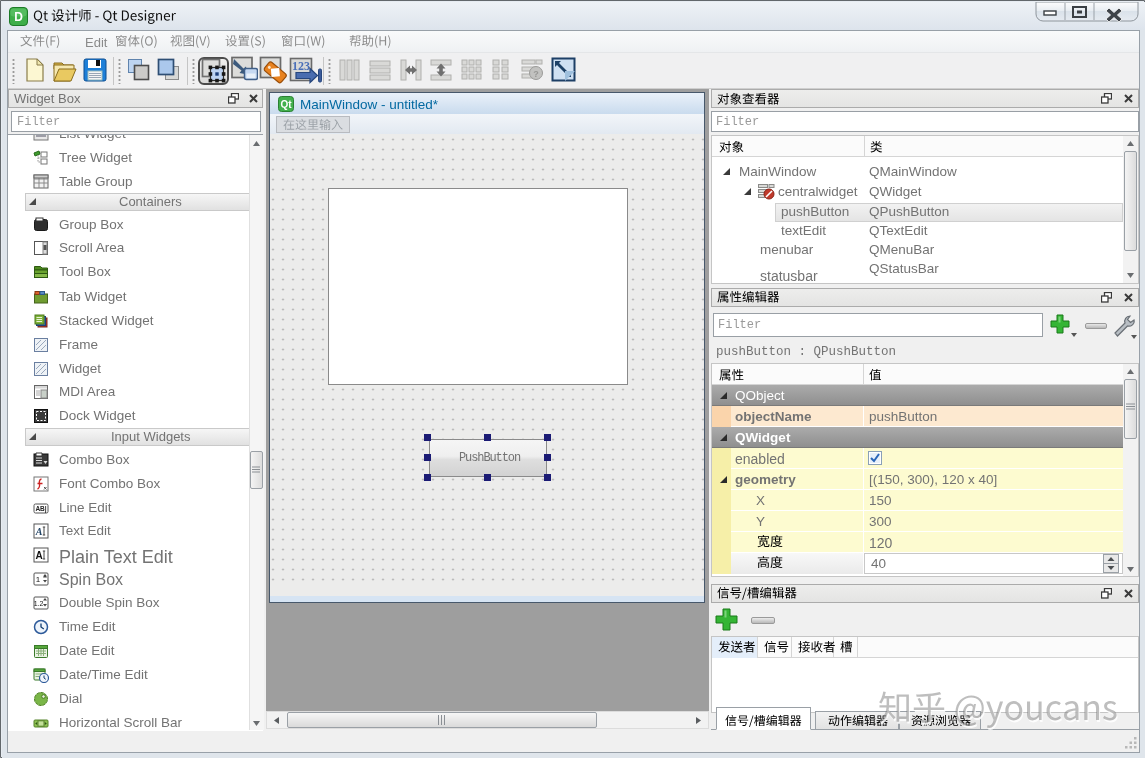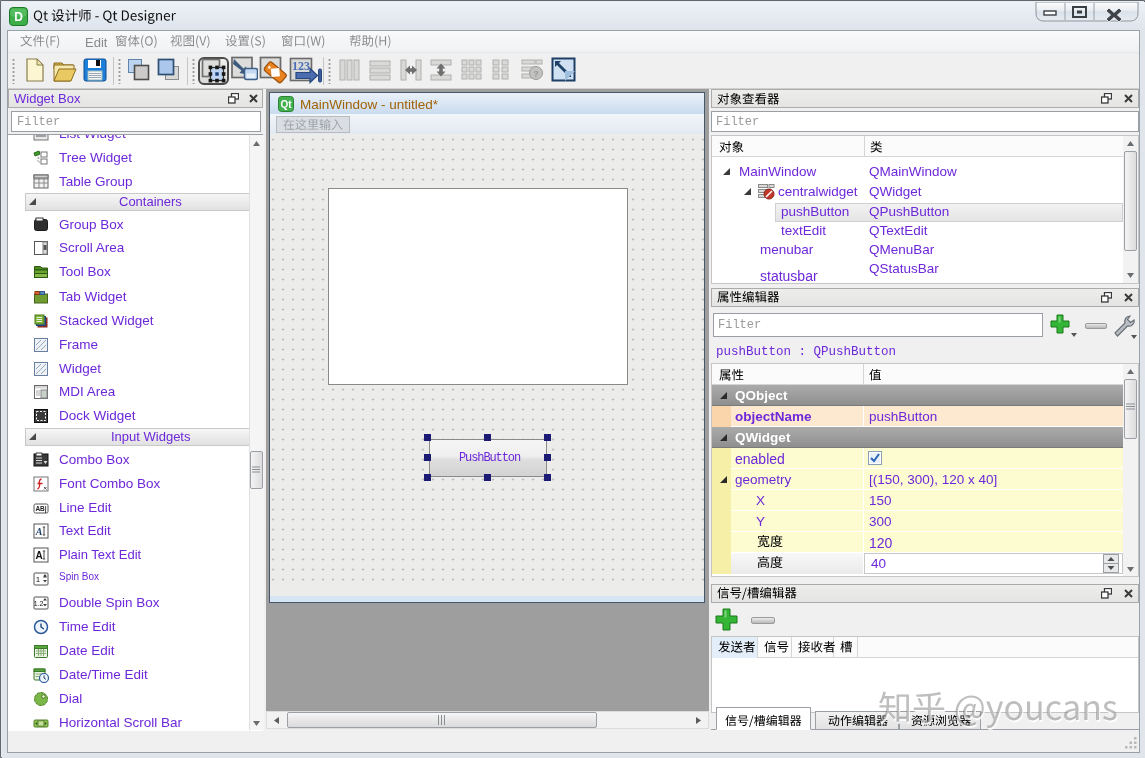--- a/index.html
+++ b/index.html
@@ -1,18 +1,18 @@
 <!DOCTYPE html>
 <html><head><meta charset="utf-8"><style>
 *{margin:0;padding:0;box-sizing:border-box}
 html,body{width:1145px;height:758px;overflow:hidden;background:#a0a0a0}
 body{font-family:"Liberation Sans",sans-serif;-webkit-font-smoothing:antialiased}
 #win{position:absolute;left:0;top:0;width:1145px;height:758px;background:#e7ecf2;border:1px solid #62676b;border-radius:1px}
 .abs{position:absolute}
-.txt{position:absolute;white-space:nowrap;color:#6d28d9;font-size:13px}
+.txt{position:absolute;white-space:nowrap;color:#737373;font-size:13px}
 .mono{font-family:"Liberation Mono",monospace}
 .panelhdr{position:absolute;background:linear-gradient(#ededec,#e4e4e3);border:1px solid #ababab}
 .filter{position:absolute;background:#fff;border:1px solid #999fa5}
 .vline{position:absolute;width:1px;background:#c5c5c5}
 .grip{position:absolute;width:3px;background-image:radial-gradient(circle,#9b9b9b 1px,rgba(0,0,0,0) 1.2px);background-size:3px 4px;background-position:0 0}
 </style></head><body>
 <div id="win">
 
 <div class="abs" style="left:1px;top:1px;width:1143px;height:756px;background:#dfe5eb"></div>
 <div class="abs" style="left:1px;top:1px;width:1143px;height:28px;background:linear-gradient(#eef2f6,#dde4ec)"></div>
@@ -326,28 +326,28 @@
         <rect x="1" y="1" width="14" height="14" fill="#fff" stroke="#555"></rect>
         <text x="6" y="11.5" font-size="10" font-family="Liberation Serif" font-style="italic" font-weight="bold" fill="#246" text-anchor="middle">A</text>
         <path d="M11 4 v8 M9.8 4 h2.4 M9.8 12 h2.4" stroke="#333" stroke-width=".9"></path>
       </svg>
 <div class="txt" style="left:35px;top:388px;font-size:13.5px">Text Edit</div>
 <svg class="abs" style="left:9px;top:412px" width="16" height="16">
         <rect x="1" y="1" width="14" height="14" fill="#fff" stroke="#555"></rect>
         <text x="6" y="11.5" font-size="10" font-family="Liberation Sans" font-weight="bold" fill="#111" text-anchor="middle">A</text>
         <path d="M11 4 v8 M9.8 4 h2.4 M9.8 12 h2.4" stroke="#333" stroke-width=".9"></path>
       </svg>
-<div class="txt" style="left:35px;top:412px;font-size:13px">Plain Text Edit</div>
+<div class="txt" style="left:35px;top:412px;font-size:18px">Plain Text Edit</div>
 <svg class="abs" style="left:9px;top:436px" width="16" height="16">
         <rect x="1" y="2" width="14" height="12" rx="1" fill="#fff" stroke="#555"></rect>
         <text x="5" y="11" font-size="8" font-family="Liberation Sans" fill="#111" text-anchor="middle">1</text>
         <path d="M9.5 6.5 h5 M12 4 l2 2.5 h-4 Z" fill="#444" stroke="none"></path>
         <path d="M10 5.5 l2 -2.5 2 2.5 Z M10 9 h4 l-2 2.5 Z" fill="#444"></path>
       </svg>
-<div class="txt" style="left:35px;top:436px;font-size:10px">Spin Box</div>
+<div class="txt" style="left:35px;top:436px;font-size:16px">Spin Box</div>
 <svg class="abs" style="left:9px;top:460px" width="16" height="16">
         <rect x="1" y="2" width="14" height="12" rx="1" fill="#fff" stroke="#555"></rect>
         <text x="5.5" y="11" font-size="7" font-family="Liberation Sans" fill="#111" text-anchor="middle">1.2</text>
         <path d="M10 5.5 l2 -2.5 2 2.5 Z M10 9 h4 l-2 2.5 Z" fill="#444"></path>
       </svg>
 <div class="txt" style="left:35px;top:460px;font-size:13.5px">Double Spin Box</div>
 <svg class="abs" style="left:9px;top:484px" width="16" height="16">
         <circle cx="8" cy="8" r="6.5" fill="#eef4fb" stroke="#2d5a9a" stroke-width="1.5"></circle>
         <path d="M8 4.5 V8 l2.8 2" stroke="#123c6e" stroke-width="1.3" fill="none"></path>
       </svg>
@@ -413,21 +413,21 @@
         <line x1="0" y1="6" x2="8" y2="6"></line>
       </g>
     </svg>
 <div class="abs" style="left:265px;top:88px;width:443px;height:622px;background:#9e9e9e"></div>
 <div class="abs" style="left:268px;top:91px;width:436px;height:511px;background:#d6e4f3;border:1px solid #47586b"></div>
 <div class="abs" style="left:269px;top:92px;width:434px;height:21px;background:linear-gradient(#eaf1f9,#c9dbee)"></div>
 <svg class="abs" style="left:277px;top:95px" width="16" height="16">
       <rect x="0.5" y="0.5" width="15" height="15" rx="3" fill="#42b04d" stroke="#2a8033"></rect>
       <text x="8" y="12" font-size="10" font-weight="bold" fill="#fff" text-anchor="middle" font-family="Liberation Sans">Qt</text>
     </svg>
-<div class="txt" style="left:299px;top:96px;font-size:13.5px;color:#a16207">MainWindow - untitled*</div>
+<div class="txt" style="left:299px;top:96px;font-size:13.5px;color:#0369a1">MainWindow - untitled*</div>
 <div class="abs" style="left:269px;top:113px;width:434px;height:20px;background:linear-gradient(#f2f5f9,#e2e9f1)"></div>
 <div class="abs" style="left:275px;top:115px;width:74px;height:17px;background:#dadde1;border:1px solid #b8bbc0"></div>
 <svg style="position:absolute;left:281px;top:116px" width="62" height="15">
       <path transform="translate(1,12.0)" fill="#9aa0a6" d="M4.7 -10.1C4.5 -9.5 4.3 -8.8 4.1 -8.2H0.8V-7.4H3.7C2.9 -5.8 1.8 -4.4 0.5 -3.4C0.6 -3.2 0.8 -2.8 0.9 -2.6C1.4 -3 1.9 -3.4 2.3 -3.8V0.9H3.2V-4.9C3.8 -5.7 4.3 -6.5 4.7 -7.4H11.3V-8.2H5.1C5.3 -8.8 5.5 -9.3 5.6 -9.9ZM7.2 -6.7V-4.4H4.5V-3.6H7.2V-0.2H4V0.7H11.3V-0.2H8.1V-3.6H10.8V-4.4H8.1V-6.7Z M12.7 -9.1C13.4 -8.5 14.1 -7.7 14.4 -7.2L15.2 -7.7C14.8 -8.2 14.1 -9 13.4 -9.6ZM15 -5.6H12.6V-4.7H14.1V-1.2C13.6 -1 13 -0.6 12.4 -0L13.1 0.9C13.6 0.2 14.2 -0.4 14.6 -0.4C14.9 -0.4 15.3 -0.1 15.8 0.2C16.6 0.6 17.6 0.7 19.1 0.7C20.3 0.7 22.3 0.6 23.3 0.6C23.3 0.3 23.4 -0.2 23.5 -0.4C22.3 -0.3 20.4 -0.2 19.1 -0.2C17.8 -0.2 16.7 -0.3 16 -0.7C15.5 -0.9 15.3 -1.1 15 -1.2ZM15.9 -6.1C16.9 -5.5 17.9 -4.7 18.9 -3.9C18 -3 16.9 -2.4 15.5 -1.9C15.6 -1.7 15.9 -1.3 16 -1.1C17.5 -1.6 18.6 -2.4 19.6 -3.4C20.6 -2.6 21.6 -1.7 22.2 -1.1L22.9 -1.8C22.2 -2.4 21.2 -3.2 20.2 -4.1C20.9 -5 21.4 -6.1 21.8 -7.4H23.3V-8.2H19.4L20 -8.4C19.9 -8.9 19.5 -9.6 19.1 -10.2L18.3 -9.9C18.6 -9.4 18.9 -8.7 19.1 -8.2H15.5V-7.4H20.9C20.5 -6.3 20.1 -5.4 19.5 -4.6C18.5 -5.3 17.4 -6.1 16.5 -6.7Z M26.7 -6.5H29.6V-5H26.7ZM30.5 -6.5H33.4V-5H30.5ZM26.7 -8.8H29.6V-7.3H26.7ZM30.5 -8.8H33.4V-7.3H30.5ZM25.5 -2.8V-2H29.6V-0.2H24.6V0.6H35.4V-0.2H30.5V-2H34.7V-2.8H30.5V-4.2H34.3V-9.6H25.8V-4.2H29.6V-2.8Z M44.8 -5.4V-1H45.5V-5.4ZM46.3 -5.8V-0.1C46.3 0.1 46.3 0.1 46.2 0.1C46 0.1 45.5 0.1 45 0.1C45.1 0.3 45.2 0.6 45.2 0.9C45.9 0.9 46.4 0.8 46.7 0.7C47 0.6 47.1 0.4 47.1 -0.1V-5.8ZM36.9 -4C36.9 -4.1 37.3 -4.1 37.7 -4.1H38.6V-2.5C37.8 -2.3 37.1 -2.1 36.5 -2L36.7 -1.2L38.6 -1.6V0.9H39.4V-1.8L40.4 -2.1L40.3 -2.9L39.4 -2.7V-4.1H40.4V-5H39.4V-6.8H38.6V-5H37.6C37.9 -5.8 38.2 -6.8 38.4 -7.8H40.4V-8.6H38.6C38.7 -9.1 38.8 -9.5 38.8 -9.9L38 -10.1C37.9 -9.6 37.9 -9.1 37.8 -8.6H36.6V-7.8H37.6C37.4 -6.8 37.2 -6 37.1 -5.7C36.9 -5.2 36.8 -4.8 36.6 -4.7C36.7 -4.5 36.8 -4.1 36.9 -4ZM43.9 -10.1C43.1 -8.9 41.6 -7.7 40.2 -7C40.4 -6.8 40.6 -6.5 40.8 -6.3C41.1 -6.5 41.4 -6.7 41.7 -6.9V-6.4H46.2V-7C46.5 -6.8 46.8 -6.6 47.1 -6.4C47.2 -6.7 47.5 -7 47.7 -7.2C46.4 -7.7 45.3 -8.4 44.4 -9.4L44.6 -9.8ZM42.1 -7.1C42.7 -7.6 43.4 -8.2 43.9 -8.8C44.5 -8.1 45.2 -7.6 45.9 -7.1ZM43.4 -4.9V-3.9H41.7V-4.9ZM41 -5.6V0.9H41.7V-1.6H43.4V0C43.4 0.1 43.3 0.1 43.2 0.2C43.1 0.2 42.8 0.2 42.4 0.1C42.6 0.4 42.6 0.7 42.7 0.9C43.2 0.9 43.6 0.9 43.8 0.8C44.1 0.6 44.1 0.4 44.1 0V-5.6ZM41.7 -3.2H43.4V-2.2H41.7Z M51.5 -9.1C52.3 -8.5 52.9 -7.8 53.5 -7.1C52.7 -3.7 51.2 -1.2 48.5 0.2C48.7 0.3 49.2 0.7 49.3 0.9C51.8 -0.5 53.3 -2.7 54.2 -5.9C55.5 -3.5 56.4 -0.7 59.1 0.8C59.2 0.6 59.4 0.1 59.6 -0.2C55.6 -2.6 55.9 -7.1 52.1 -9.8Z"></path>
     </svg>
 <svg class="abs" style="left:269px;top:133px" width="434" height="453">
       <defs>
         <pattern id="dotgrid" width="10" height="10" patternUnits="userSpaceOnUse">
           <rect width="10" height="10" fill="#ececeb"></rect>
           <rect x="1.8" y="5.1" width="2.4" height="0.8" fill="#b6b6b6"></rect>
@@ -552,21 +552,21 @@
 <svg style="position:absolute;left:717px;top:366px" width="27" height="16">
       <path transform="translate(1,12.5)" fill="#000" d="M2.7 -9.2H10.1V-8.1H2.7ZM1.8 -10V-6.3C1.8 -4.3 1.6 -1.5 0.4 0.5C0.6 0.5 1.1 0.8 1.2 0.9C2.5 -1.1 2.7 -4.2 2.7 -6.3V-7.3H11.1V-10ZM4.5 -4.8H6.7V-3.9H4.5ZM7.6 -4.8H9.8V-3.9H7.6ZM8.3 -1.5 8.7 -1 7.6 -0.9V-1.9H10.4V0.2C10.4 0.3 10.4 0.3 10.2 0.3C10.1 0.3 9.6 0.3 9.1 0.3C9.1 0.5 9.2 0.8 9.3 1C10.1 1 10.6 1 10.9 0.9C11.2 0.8 11.3 0.6 11.3 0.2V-2.6H7.6V-3.3H10.7V-5.4H7.6V-6.1C8.7 -6.2 9.7 -6.3 10.5 -6.5L10 -7C8.5 -6.8 5.7 -6.6 3.4 -6.6C3.5 -6.4 3.6 -6.1 3.6 -5.9C4.6 -5.9 5.7 -6 6.7 -6V-5.4H3.7V-3.3H6.7V-2.6H3.2V1H4V-1.9H6.7V-0.9L4.5 -0.8L4.6 -0.1C5.8 -0.2 7.5 -0.2 9.1 -0.3L9.4 0.3L10 0.1C9.8 -0.4 9.3 -1.1 8.9 -1.7Z M14.7 -10.5V1H15.6V-10.5ZM13.5 -8.1C13.4 -7.1 13.2 -5.7 12.8 -4.9L13.6 -4.7C13.9 -5.6 14.1 -7 14.2 -8ZM15.7 -8.2C16 -7.5 16.4 -6.6 16.5 -6L17.2 -6.4C17.1 -6.9 16.7 -7.8 16.3 -8.5ZM16.7 -0.3V0.6H24.4V-0.3H21.2V-3.5H23.8V-4.4H21.2V-7H24.1V-7.9H21.2V-10.5H20.3V-7.9H18.7C18.9 -8.5 19 -9.1 19.1 -9.8L18.2 -9.9C17.9 -8.2 17.4 -6.5 16.7 -5.4C16.9 -5.3 17.4 -5.1 17.6 -5C17.9 -5.5 18.2 -6.2 18.4 -7H20.3V-4.4H17.6V-3.5H20.3V-0.3Z"></path>
     </svg>
 <svg style="position:absolute;left:867px;top:366px" width="14" height="16">
       <path transform="translate(1,12.5)" fill="#000" d="M7.5 -10.5C7.5 -10.1 7.4 -9.7 7.3 -9.2H4.1V-8.4H7.2C7.1 -8 7 -7.6 6.9 -7.2H4.8V-0.2H3.6V0.6H12V-0.2H10.9V-7.2H7.8C7.9 -7.6 8 -8 8.1 -8.4H11.6V-9.2H8.3L8.5 -10.4ZM5.6 -0.2V-1.2H10V-0.2ZM5.6 -4.7H10V-3.7H5.6ZM5.6 -5.4V-6.5H10V-5.4ZM5.6 -3H10V-1.9H5.6ZM3.3 -10.5C2.6 -8.6 1.6 -6.7 0.4 -5.5C0.6 -5.3 0.8 -4.8 0.9 -4.6C1.3 -5 1.7 -5.4 2 -5.9V1H2.9V-7.4C3.4 -8.3 3.8 -9.2 4.2 -10.2Z"></path>
     </svg>
 <div class="abs" style="left:711px;top:384px;width:411px;height:21px;background:linear-gradient(#ababab,#8f8f8f);border-bottom:1px solid #7a7a7a"></div>
 <svg class="abs" style="left:719px;top:391px" width="8" height="8">
       <path d="M7 0 V7 H0 Z" fill="#2a2a2a"></path>
     </svg>
-<div class="txt" style="left:734px;top:387px;color:#fff;font-weight:bold;font-size:13.5px">QObject</div>
+<div class="txt" style="left:734px;top:387px;color:#fff;font-weight:normal;font-size:13.5px">QObject</div>
 <div class="abs" style="left:711px;top:426px;width:411px;height:21px;background:linear-gradient(#ababab,#8f8f8f);border-bottom:1px solid #7a7a7a"></div>
 <svg class="abs" style="left:719px;top:433px" width="8" height="8">
       <path d="M7 0 V7 H0 Z" fill="#2a2a2a"></path>
     </svg>
 <div class="txt" style="left:734px;top:429px;color:#fff;font-weight:bold;font-size:13.5px">QWidget</div>
 <div class="abs" style="left:711px;top:405px;width:411px;height:21px;background:#fde9d0;border-bottom:1px solid #fff"></div>
 <div class="abs" style="left:711px;top:405px;width:19px;height:21px;background:#fad4ab"></div>
 <div class="vline" style="left:862px;top:405px;height:21px;background:#fff"></div>
 <div class="txt" style="left:734px;top:408px;font-weight:bold;font-size:13.5px">objectName</div>
 <div class="txt" style="left:868px;top:408px;font-size:13.5px">pushButton</div>
@@ -587,21 +587,21 @@
 <div class="vline" style="left:862px;top:531px;height:21px;background:#fff"></div>
 <div class="abs" style="left:711px;top:552px;width:411px;height:21px;background:#fdfbd0;border-bottom:1px solid #fff"></div>
 <div class="abs" style="left:711px;top:552px;width:19px;height:21px;background:#f6efa8"></div>
 <div class="vline" style="left:862px;top:552px;height:21px;background:#fff"></div>
 <div class="abs" style="left:730px;top:552px;width:132px;height:21px;background:linear-gradient(#f8f8f8,#eaeaea)"></div>
 <div class="abs" style="left:863px;top:552px;width:259px;height:21px;background:#fff;border:1px solid #c8c8c8"></div>
 <div class="txt" style="left:734px;top:450px;font-size:14px">enabled</div>
 <svg class="abs" style="left:719px;top:475px" width="8" height="8">
       <path d="M7 0 V7 H0 Z" fill="#2a2a2a"></path>
     </svg>
-<div class="txt" style="left:734px;top:471px;font-weight:normal;font-size:13.5px">geometry</div>
+<div class="txt" style="left:734px;top:471px;font-weight:bold;font-size:13.5px">geometry</div>
 <div class="txt" style="left:868px;top:471px;font-size:13.5px">[(150, 300), 120 x 40]</div>
 <div class="txt" style="left:755px;top:492px;font-size:13.5px">X</div>
 <div class="txt" style="left:868px;top:492px;font-size:13.5px">150</div>
 <div class="txt" style="left:755px;top:513px;font-size:13.5px">Y</div>
 <div class="txt" style="left:868px;top:513px;font-size:13.5px">300</div>
 <svg style="position:absolute;left:755px;top:532px" width="28" height="16">
       <path transform="translate(1,13.0)" fill="#000" d="M6.8 -2.5V-0.4C6.8 0.6 7.1 0.9 8.5 0.9C8.8 0.9 10.6 0.9 10.9 0.9C12.1 0.9 12.4 0.4 12.5 -1.6C12.2 -1.6 11.8 -1.8 11.6 -1.9C11.5 -0.2 11.5 0 10.8 0C10.4 0 8.9 0 8.6 0C7.9 0 7.8 -0 7.8 -0.4V-2.5ZM5.7 -4.1V-3.1C5.7 -2 5.4 -0.6 0.5 0.4C0.8 0.6 1.1 1 1.2 1.2C6.2 0.1 6.8 -1.7 6.8 -3.1V-4.1ZM2.6 -5.4V-1.3H3.6V-4.6H9.3V-1.4H10.4V-5.4ZM5.6 -10.8C5.8 -10.5 6 -10.1 6.1 -9.8H1V-7.4H1.9V-8.9H11.1V-7.4H12V-9.8H7.3C7.1 -10.2 6.9 -10.7 6.6 -11ZM7.8 -8.4V-7.6H5.3V-8.5H4.3V-7.6H2.3V-6.8H4.3V-5.9H5.3V-6.8H7.8V-5.9H8.7V-6.8H10.8V-7.6H8.7V-8.4Z M18 -8.4V-7.2H15.9V-6.4H18V-4.3H23.1V-6.4H25.2V-7.2H23.1V-8.4H22.1V-7.2H19V-8.4ZM22.1 -6.4V-5.1H19V-6.4ZM22.8 -2.6C22.3 -2 21.5 -1.4 20.5 -1C19.6 -1.4 18.9 -2 18.3 -2.6ZM16.1 -3.4V-2.6H17.8L17.4 -2.5C17.9 -1.7 18.6 -1.1 19.5 -0.6C18.2 -0.2 16.9 0 15.5 0.1C15.6 0.4 15.8 0.7 15.9 1C17.5 0.8 19.1 0.5 20.5 -0.1C21.8 0.5 23.3 0.8 24.9 1C25.1 0.8 25.3 0.4 25.5 0.2C24.1 0.1 22.7 -0.2 21.6 -0.6C22.7 -1.2 23.7 -2 24.3 -3.2L23.7 -3.5L23.5 -3.4ZM19.1 -10.8C19.3 -10.4 19.5 -10 19.7 -9.6H14.6V-6.1C14.6 -4.1 14.5 -1.4 13.5 0.6C13.7 0.7 14.2 0.9 14.4 1C15.4 -1 15.6 -4 15.6 -6.1V-8.7H25.3V-9.6H20.8C20.6 -10 20.4 -10.6 20.1 -11Z"></path>
     </svg>
 <div class="txt" style="left:868px;top:534px;font-size:14px">120</div>
 <svg style="position:absolute;left:755px;top:553px" width="28" height="16">

